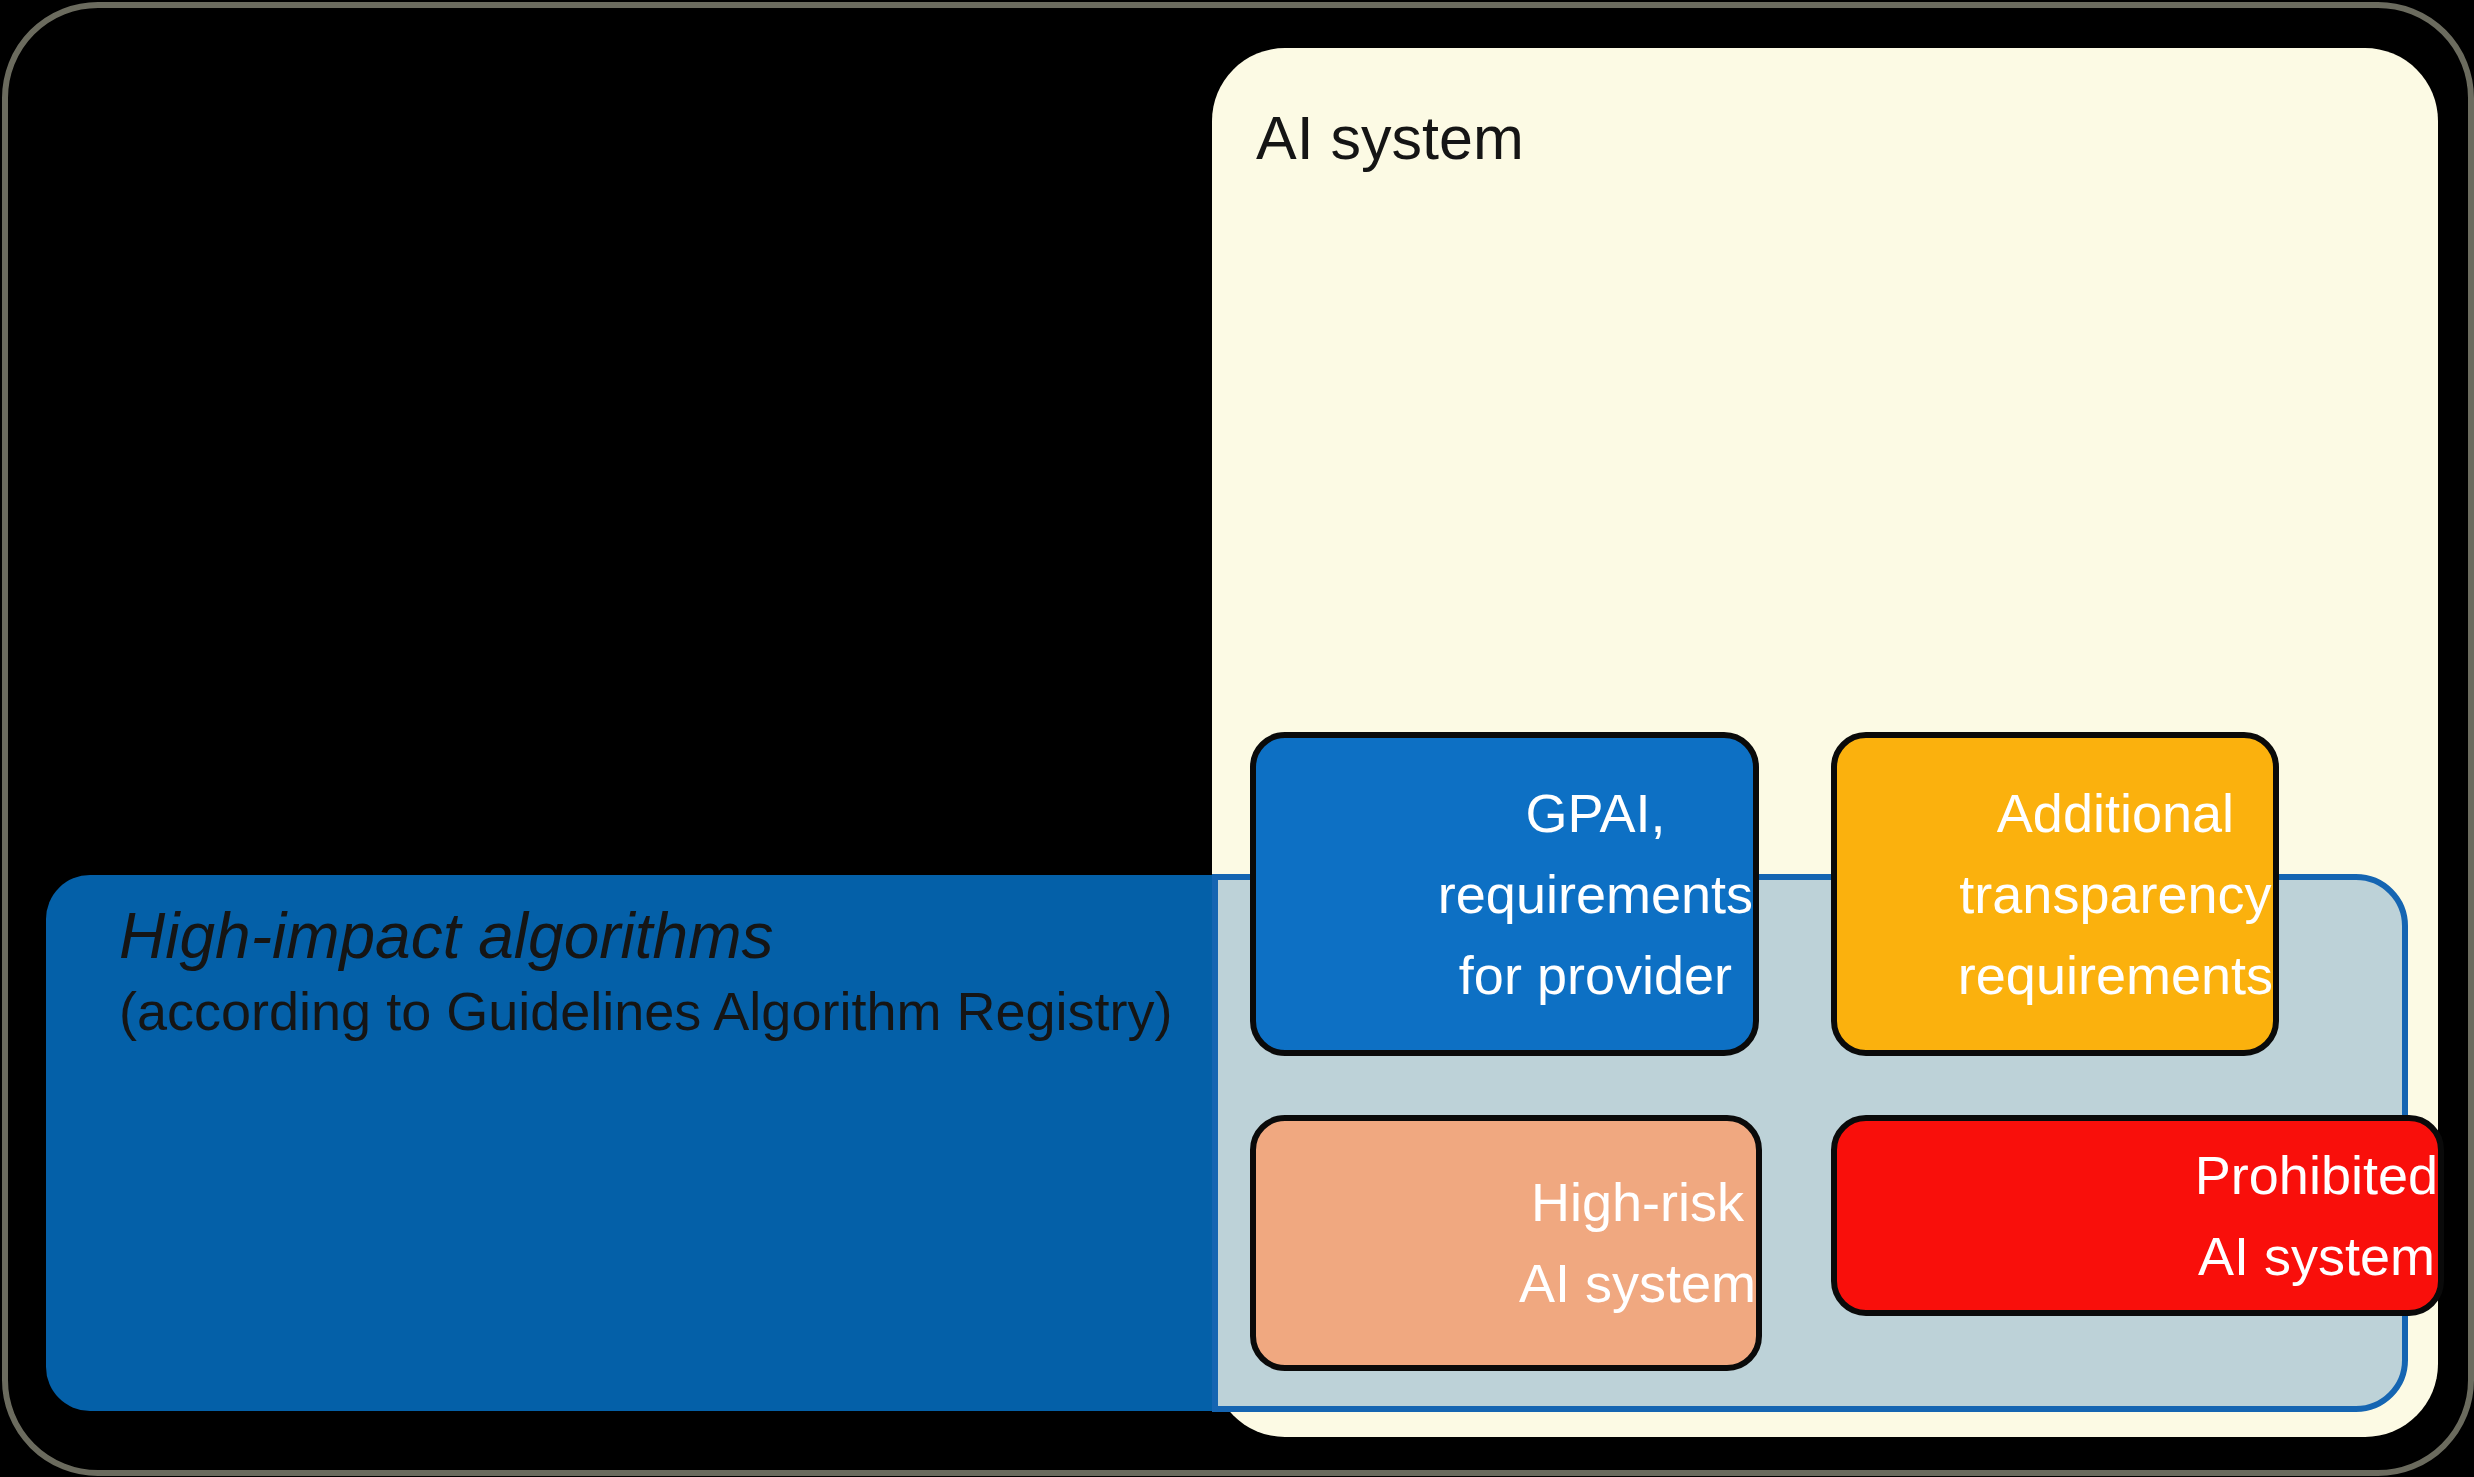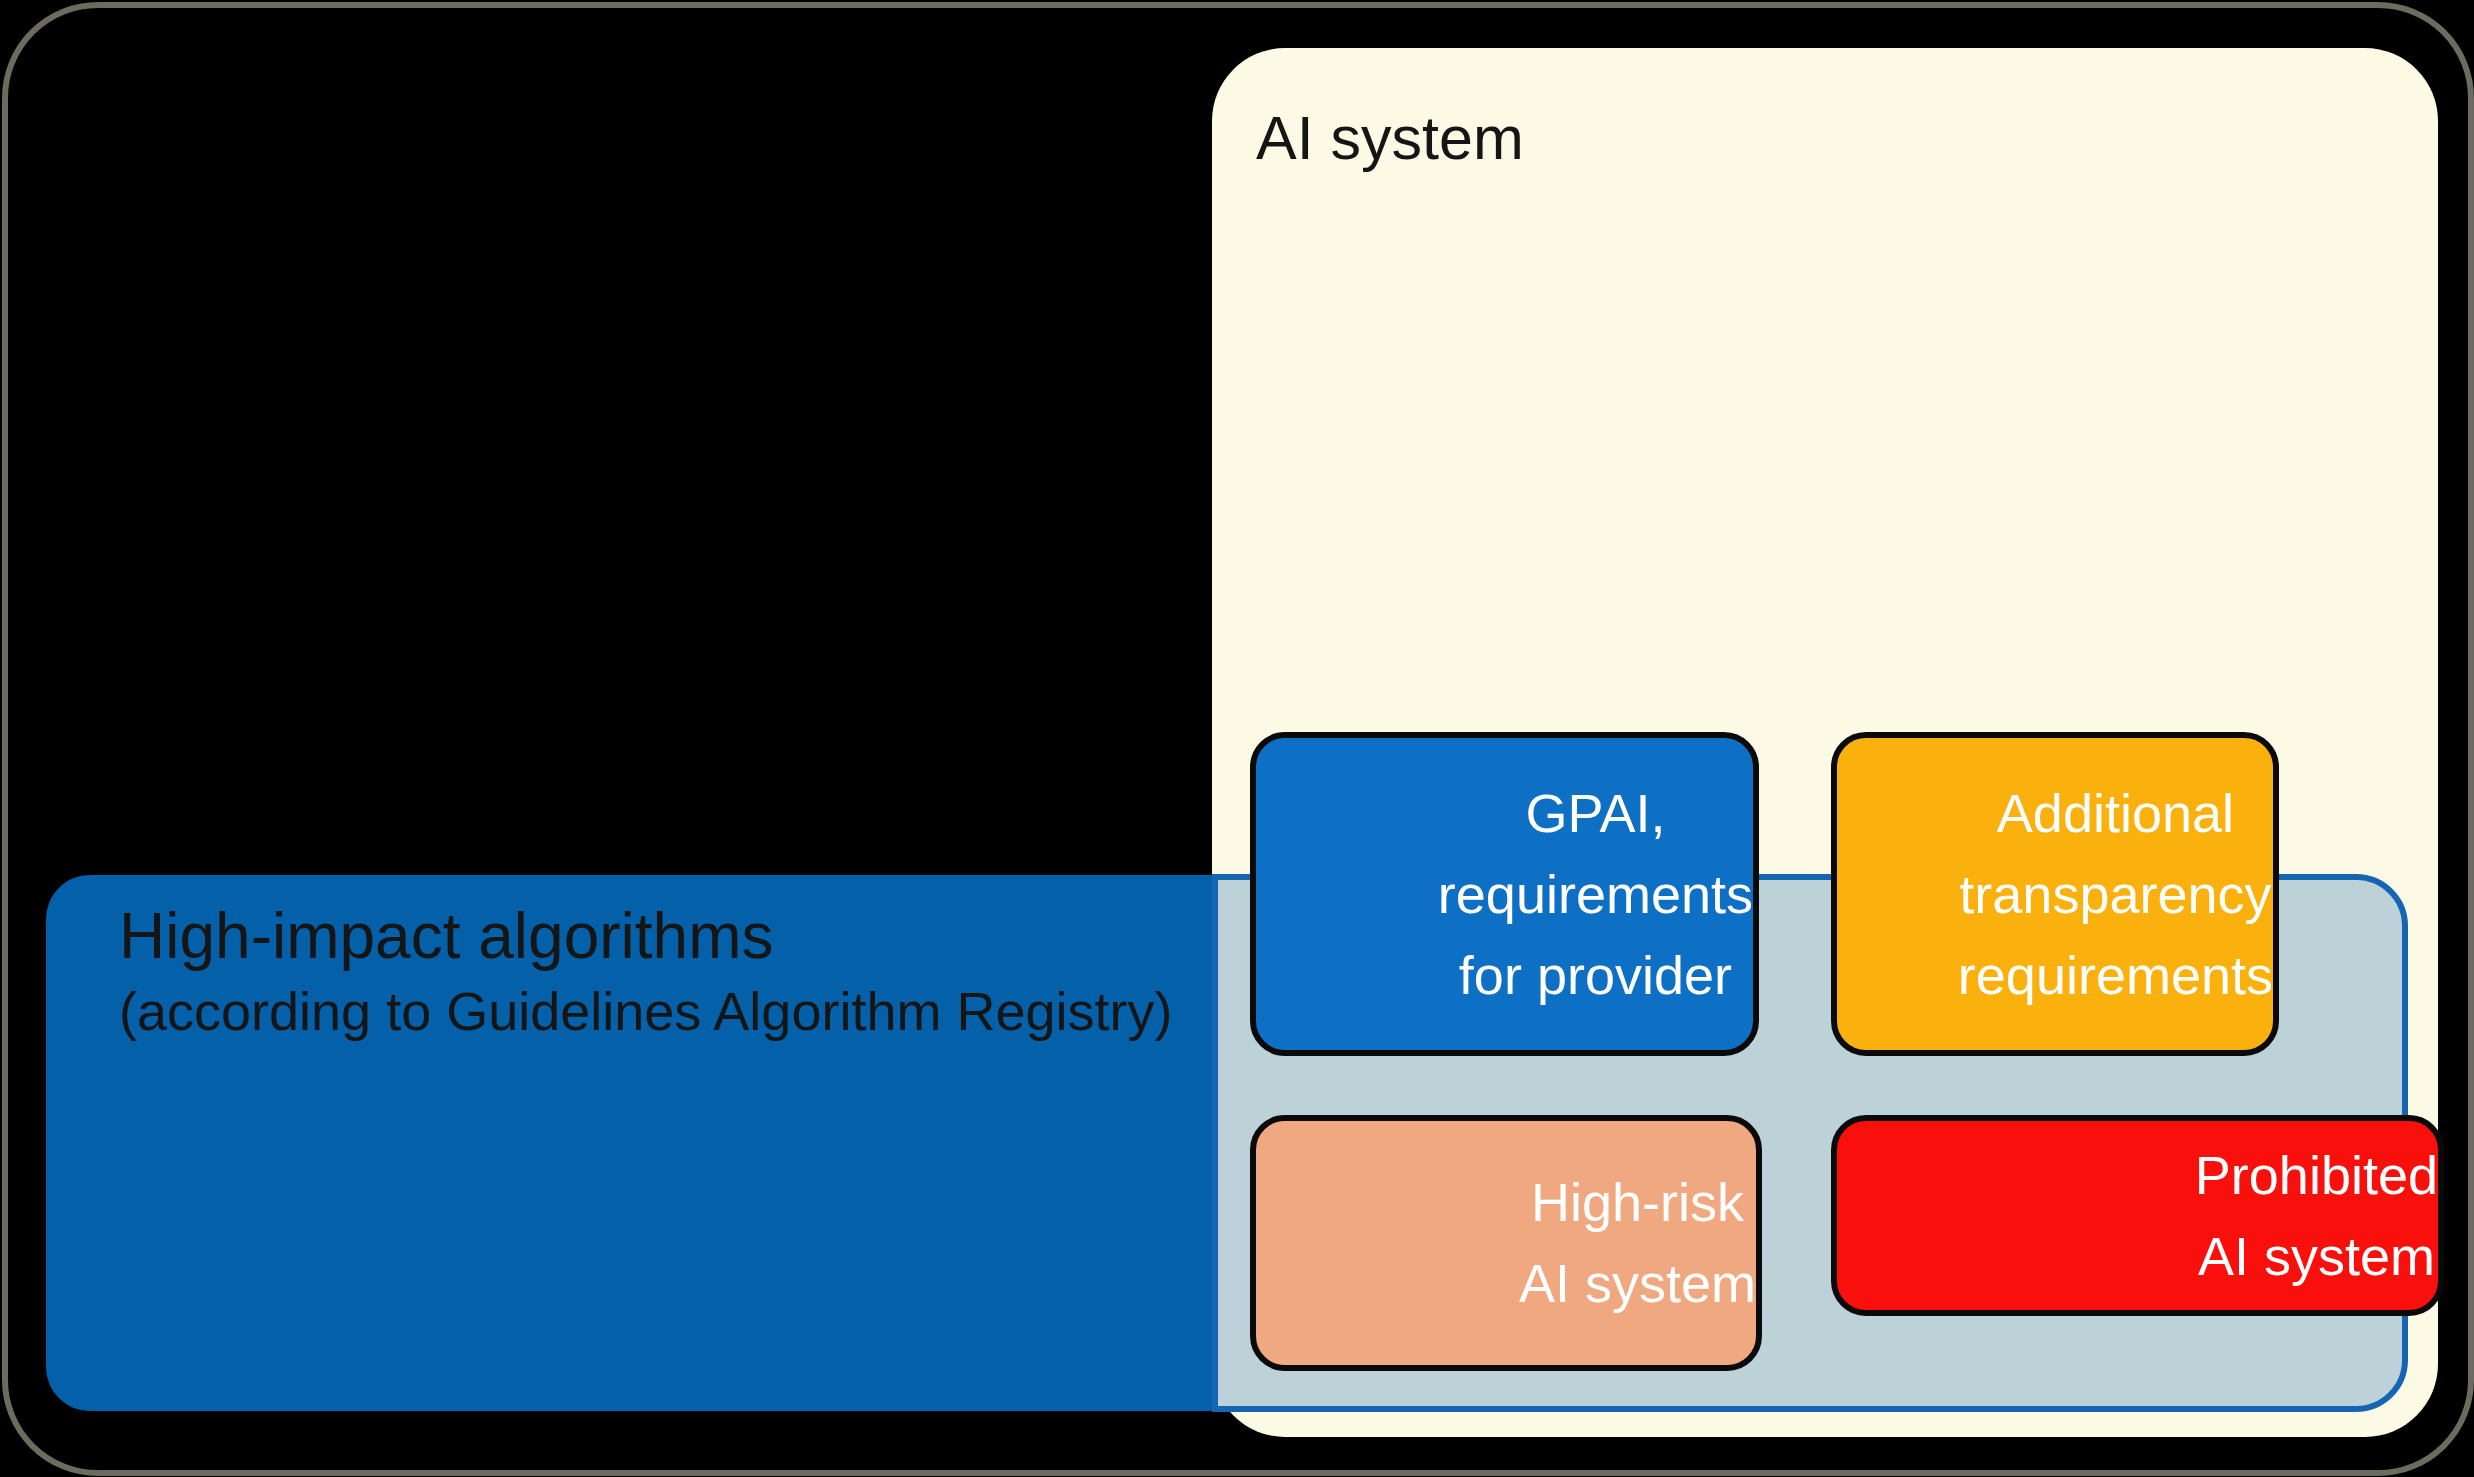--- a/index.html
+++ b/index.html
@@ -53,21 +53,21 @@
   }
   .label-block {
     position: absolute;
     z-index: 6;
     color: var(--title-text, #151515);
   }
   .label-ai { left: 1256px; top: 100px; }
   .label-ai .title { font-size: 61px; line-height: 1.25; }
   .label-ai .subtitle { font-size: 51px; line-height: 1.3; }
   .label-hi { left: 119px; top: 896px; }
-  .label-hi .title { font-size: 64px; line-height: 1.25; }
+  .label-hi .title { font-size: 64px; line-height: 1.25; font-style: italic; }
   .label-hi .subtitle { font-size: 54px; line-height: 1.3; }
   .node {
     position: absolute;
     z-index: 5;
     box-sizing: border-box;
     border: 6.9px solid var(--box-border, #0A0A0A);
     border-radius: 35px;
     display: flex;
     align-items: center;
     justify-content: flex-end;

